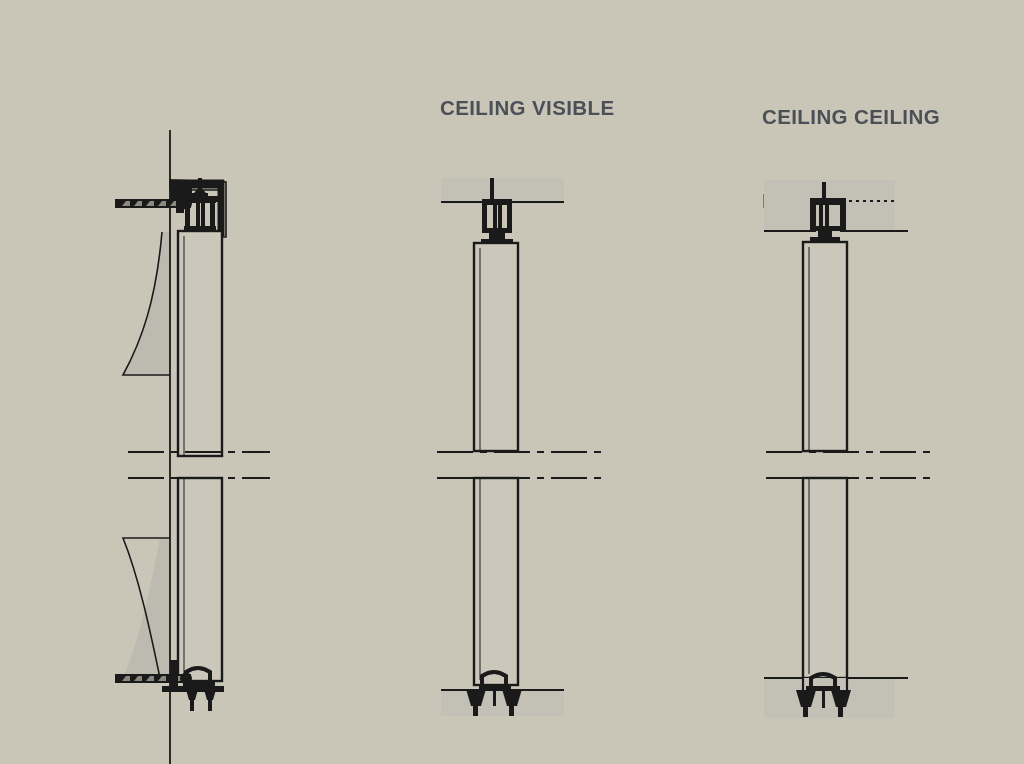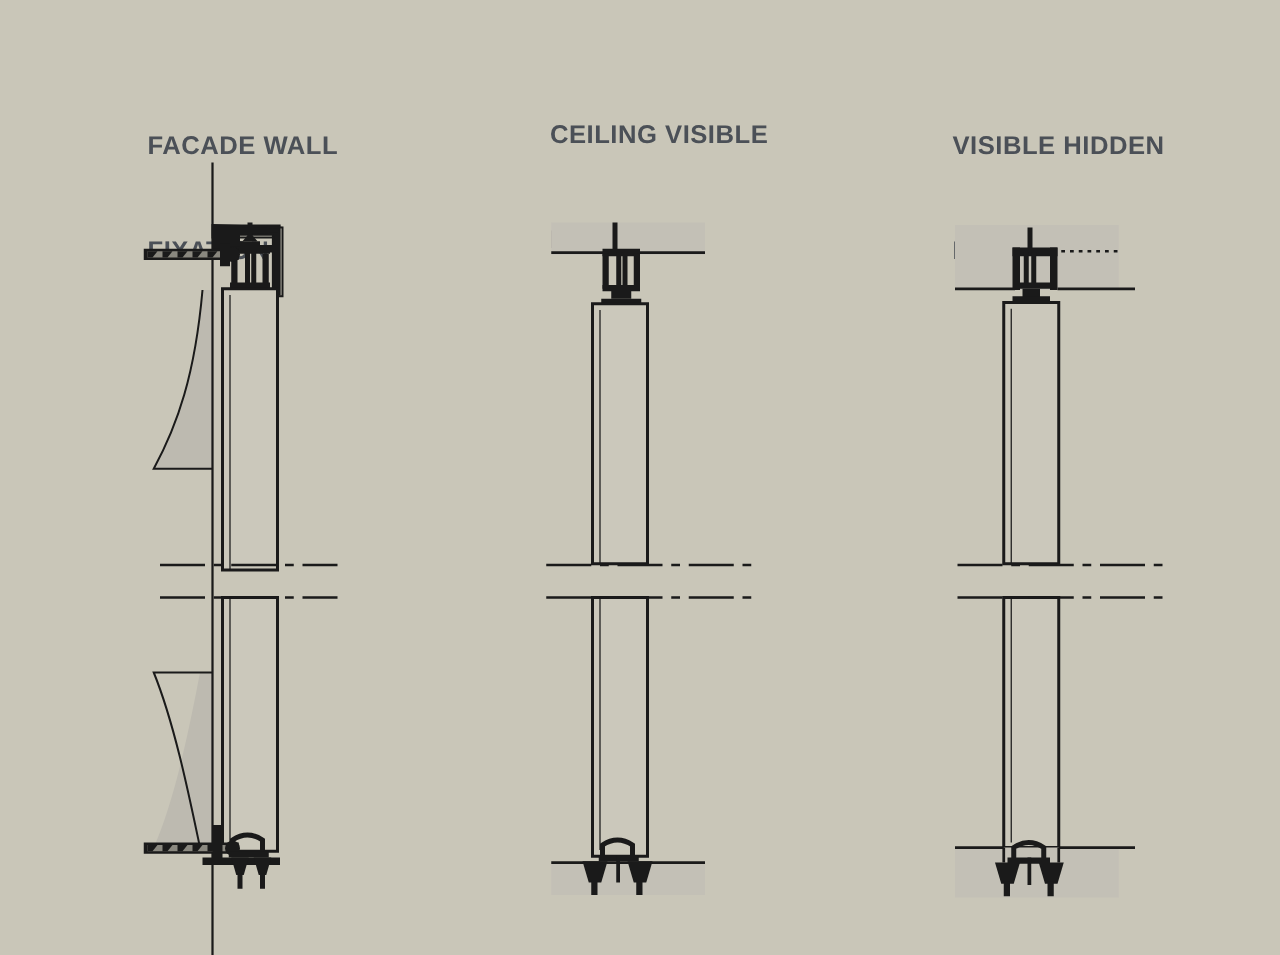--- a/index.html
+++ b/index.html
@@ -32,30 +32,26 @@
   #title-1 { left: 118px; top: 54px; }
   #title-2 { left: 440px; top: 45px; }
   #title-3 { left: 762px; top: 54px; }
   svg { display: block; }
 </style>
 </head>
 <body>
 
 <div id="sheet">
 
-  <div class="panel-title" id="title-1">
-    <span>FACADE WALL</span><br>
-    <span>FIXATION</span>
-  </div>
   <div class="panel-title" id="title-2">
     <span>CEILING VISIBLE</span><br>
     <span>FIXATION</span>
   </div>
   <div class="panel-title" id="title-3">
-    <span>VISIBLE HIDDEN</span><br>
+    <span>CEILING CEILING</span><br>
     <span>FIXATION</span>
   </div>
 
   <svg width="1024" height="764" viewBox="0 0 1024 764" style="position:absolute;left:0;top:0;">
 
     <defs>
       <linearGradient id="wallfade" x1="0" y1="0" x2="1" y2="0">
         <stop offset="0%" stop-color="#bebbb1"></stop>
         <stop offset="100%" stop-color="#c5c2b8"></stop>
       </linearGradient>

